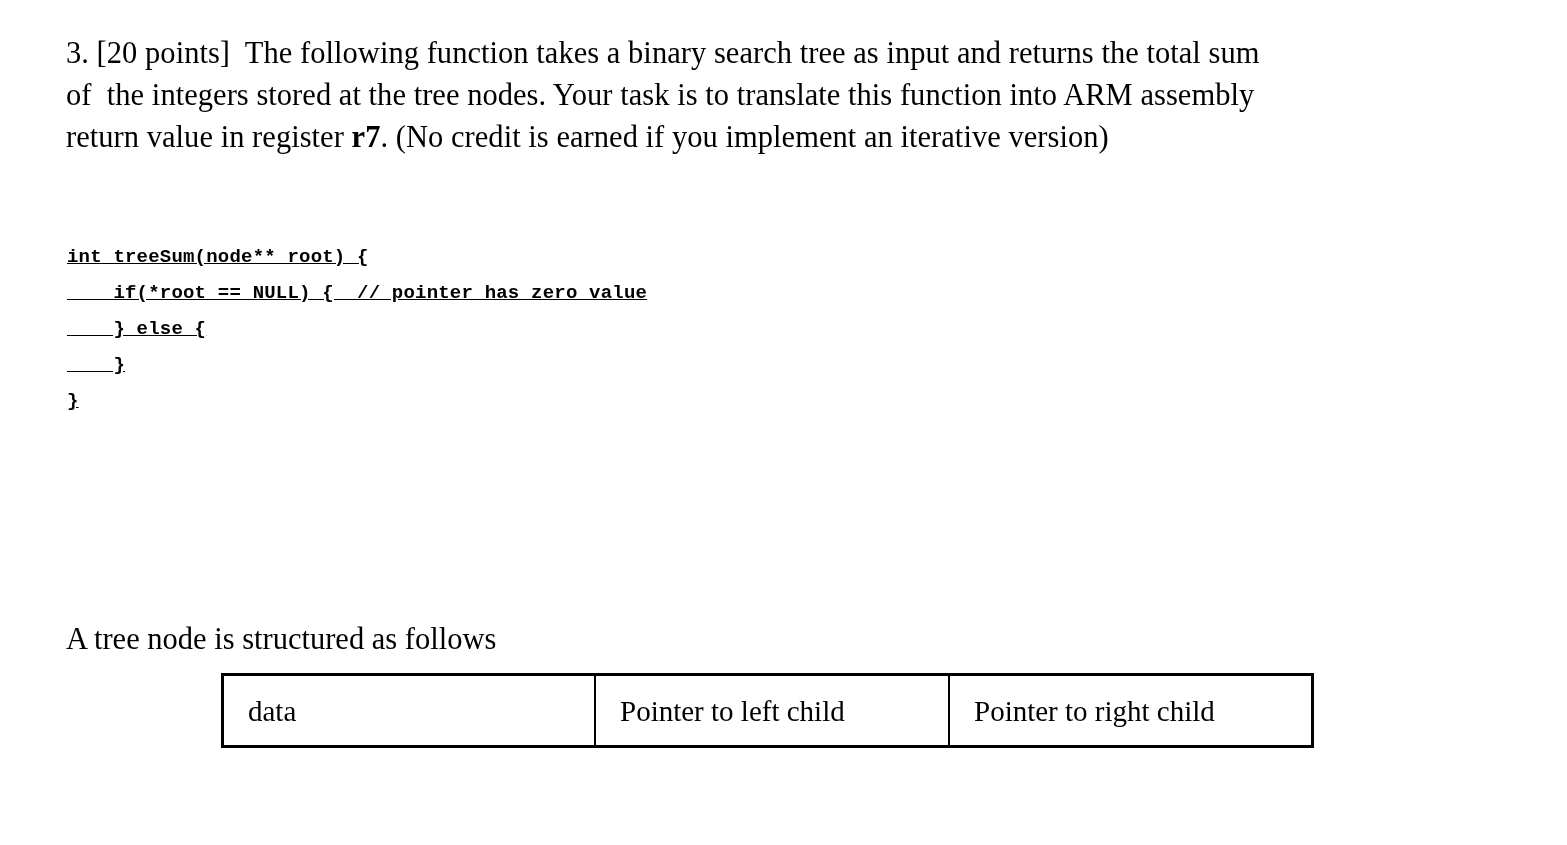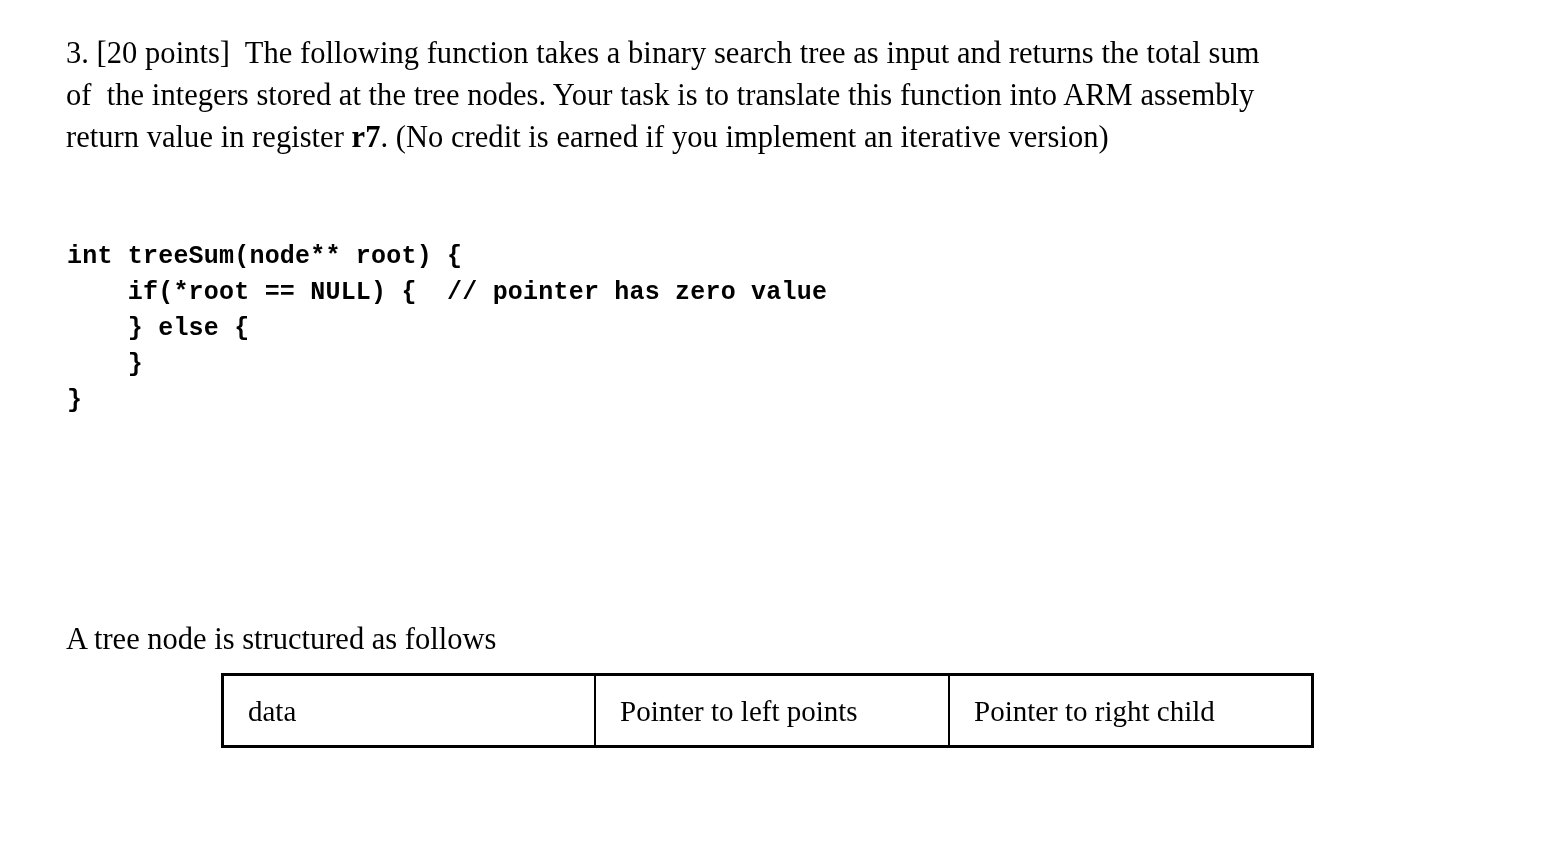--- a/index.html
+++ b/index.html
@@ -45,24 +45,25 @@
   
   .code-block {
     position: absolute;
     left: 67px;
     top: 239px;
     width: 1150px;
   }
   .code-line {
     font-family: "Liberation Mono", "DejaVu Sans Mono", monospace;
     font-weight: bold;
-    font-size: 25px;
+    font-size: 19px;
     line-height: 36px;
     white-space: pre;
     letter-spacing: 0.2px;
+    text-decoration: underline;
   }
   .code-line.blank { color: transparent; }
 
   
   .node-caption {
     position: absolute;
     left: 66px;
     top: 620px;
     font-family: "Liberation Serif", serif;
     font-size: 30.5px;
@@ -115,19 +116,19 @@
     <div class="code-line">    }</div>
     <div class="code-line">}</div>
   </div>
 
   <div class="node-caption">A tree node is structured as follows</div>
 
   <table class="node-table">
     <tbody>
         <tr>
       <td class="col-data">data</td>
-      <td class="col-left">Pointer to left points</td>
+      <td class="col-left">Pointer to left child</td>
       <td class="col-right">Pointer to right child</td>
     </tr>
   </tbody>
     </table>
 
 </div>
 
 </body></html>

